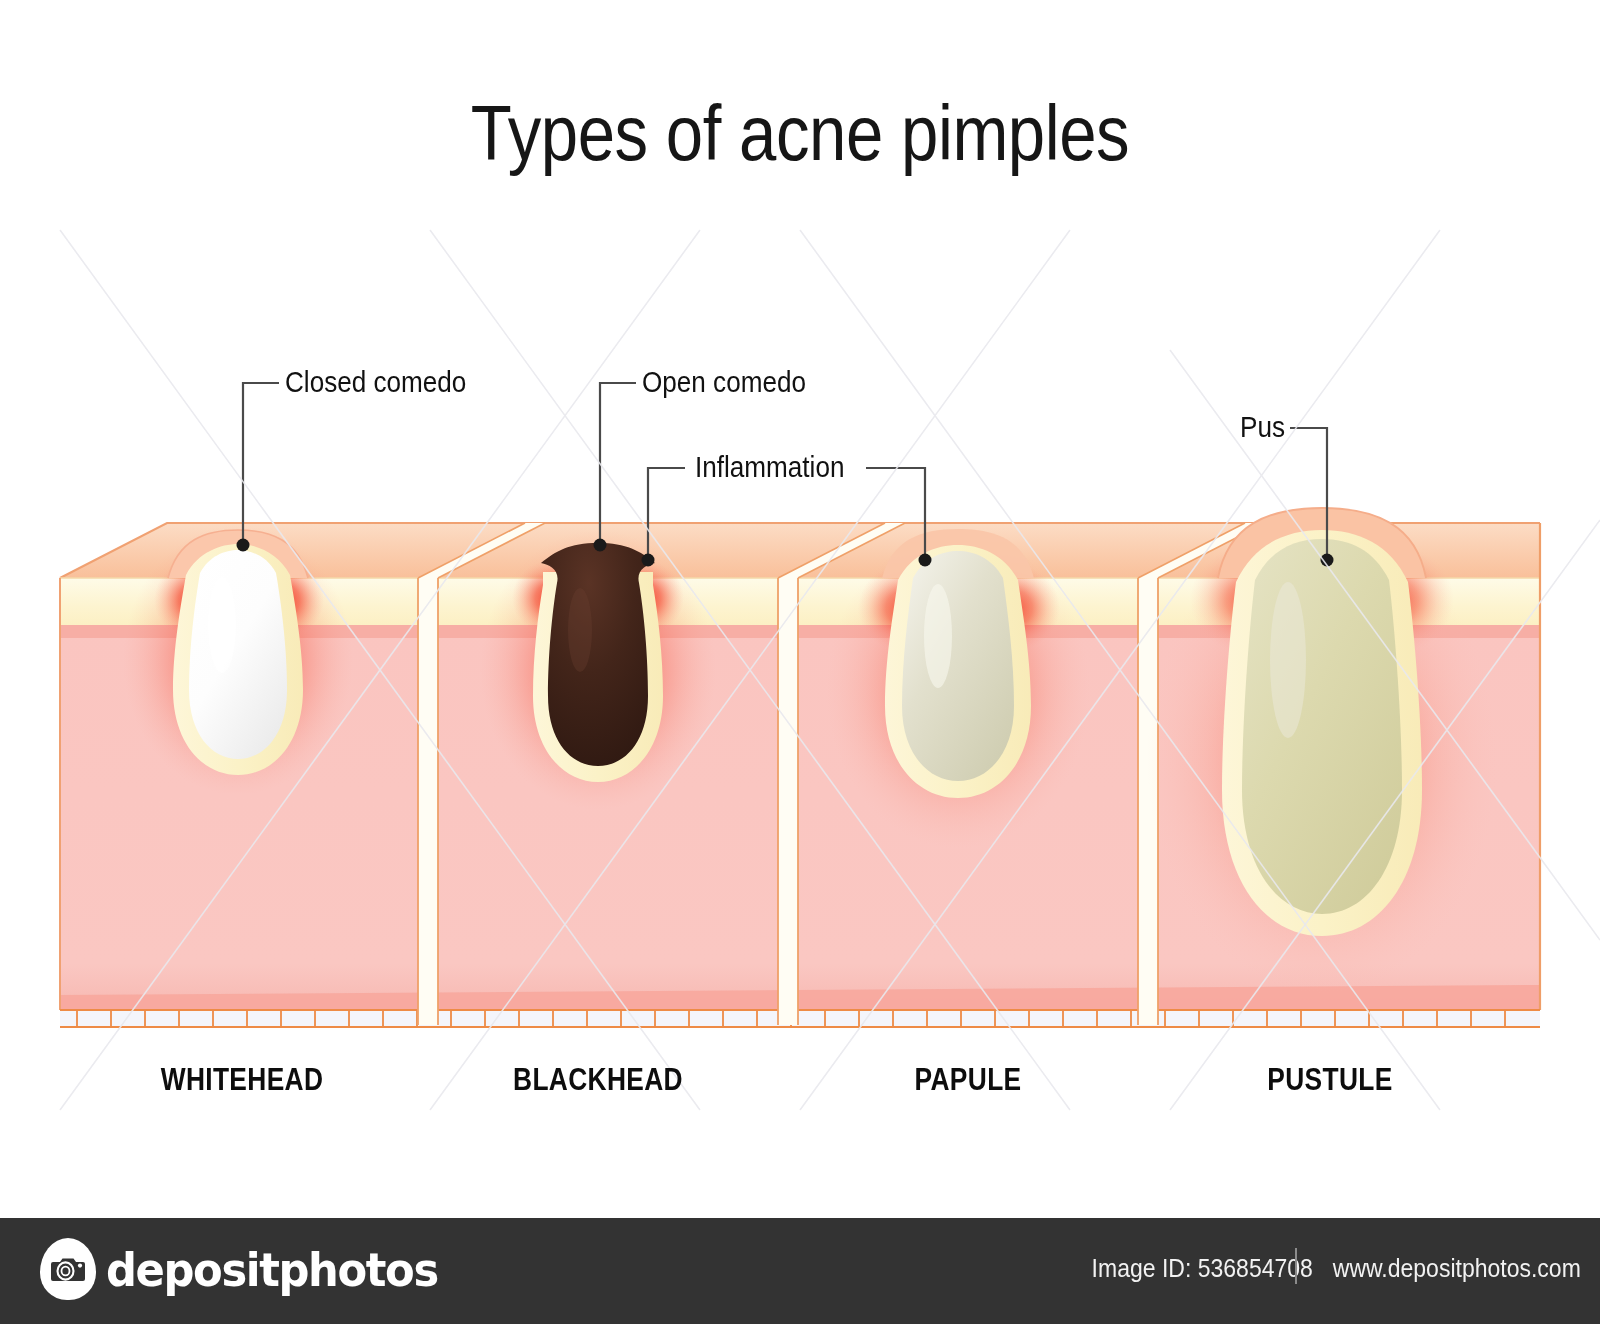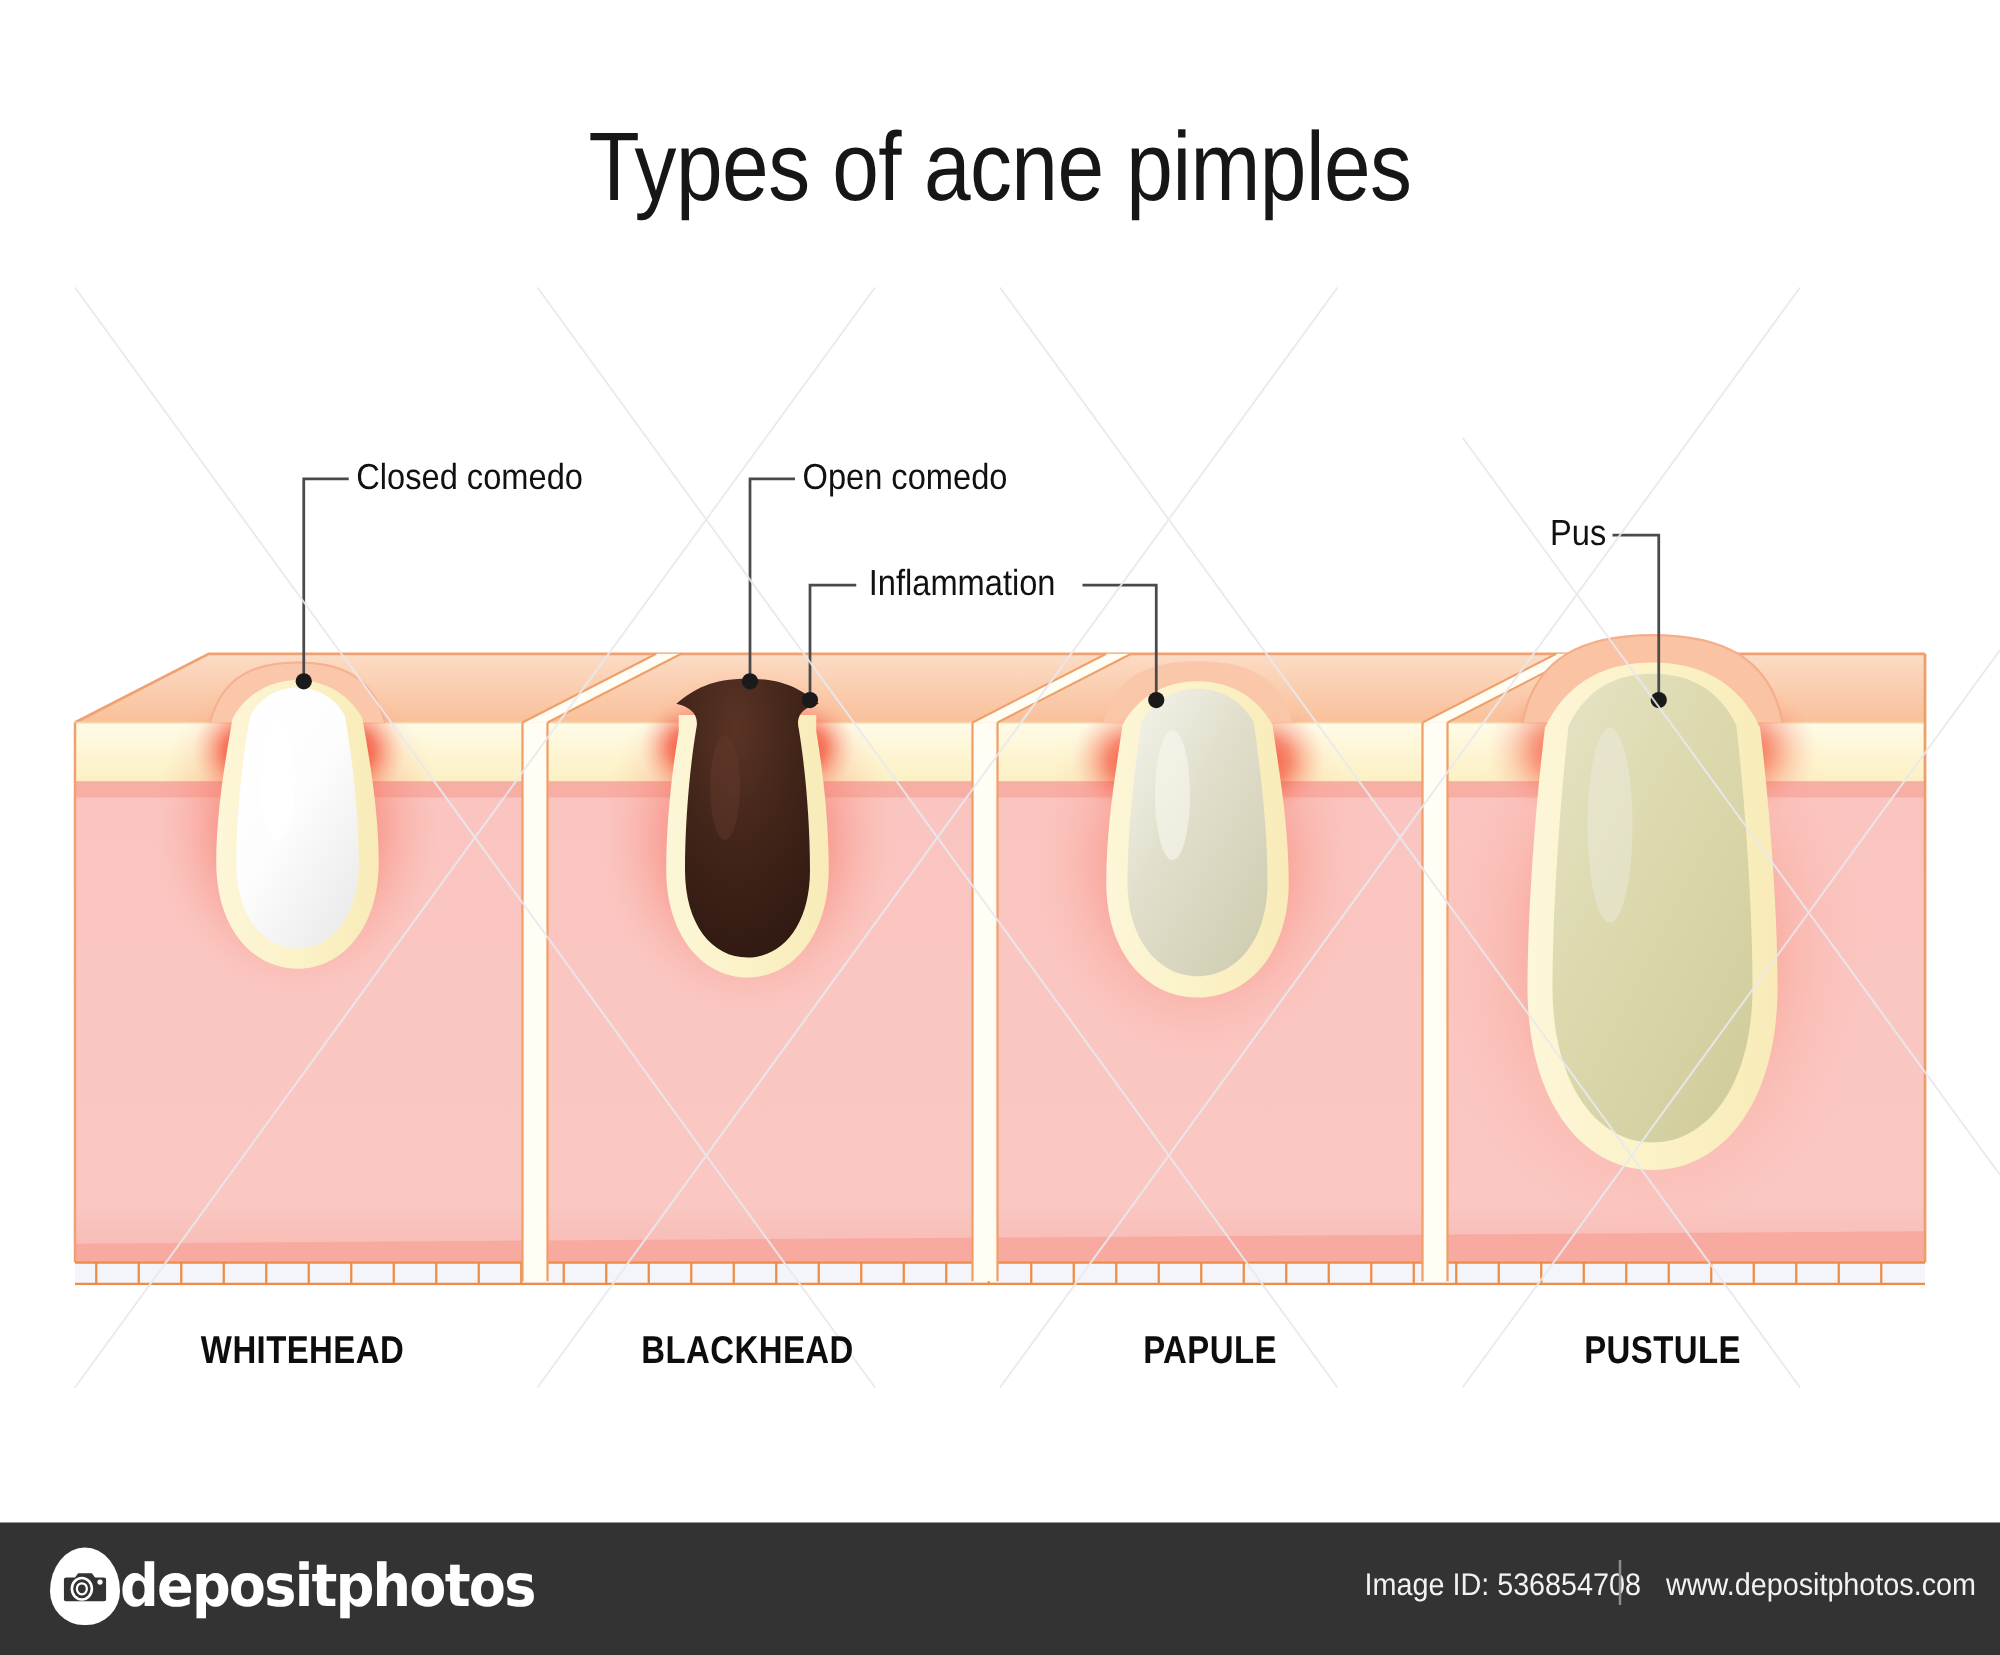--- a/index.html
+++ b/index.html
@@ -48,21 +48,21 @@
     transform:scaleX(0.85);
   }
 
   
   .footer{
     position:absolute;left:0;top:1218px;width:1600px;height:106px;
     background:#333333;
   }
   .brand{
     position:absolute;left:40px;top:1238px;
-    display:flex;align-items:center;
+    display:flex;align-items:center;gap:10px;
   }
   .brand .camwrap{
     width:56px;height:62px;
     background:#ffffff;
     border-radius:50% 50% 48% 48% / 56% 56% 44% 44%;
     display:flex;align-items:center;justify-content:center;
   }
   .brand .brandtext{
     color:#ffffff;font-size:47px;font-weight:700;letter-spacing:-1.5px;
     font-family:"DejaVu Sans", sans-serif;

